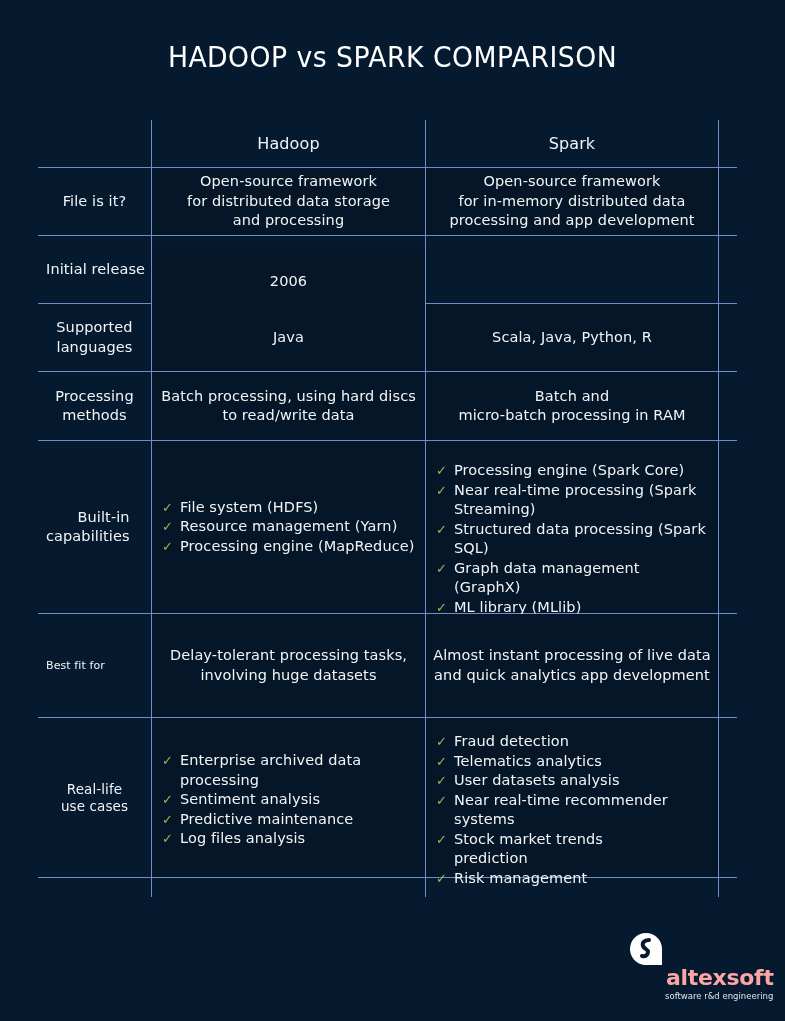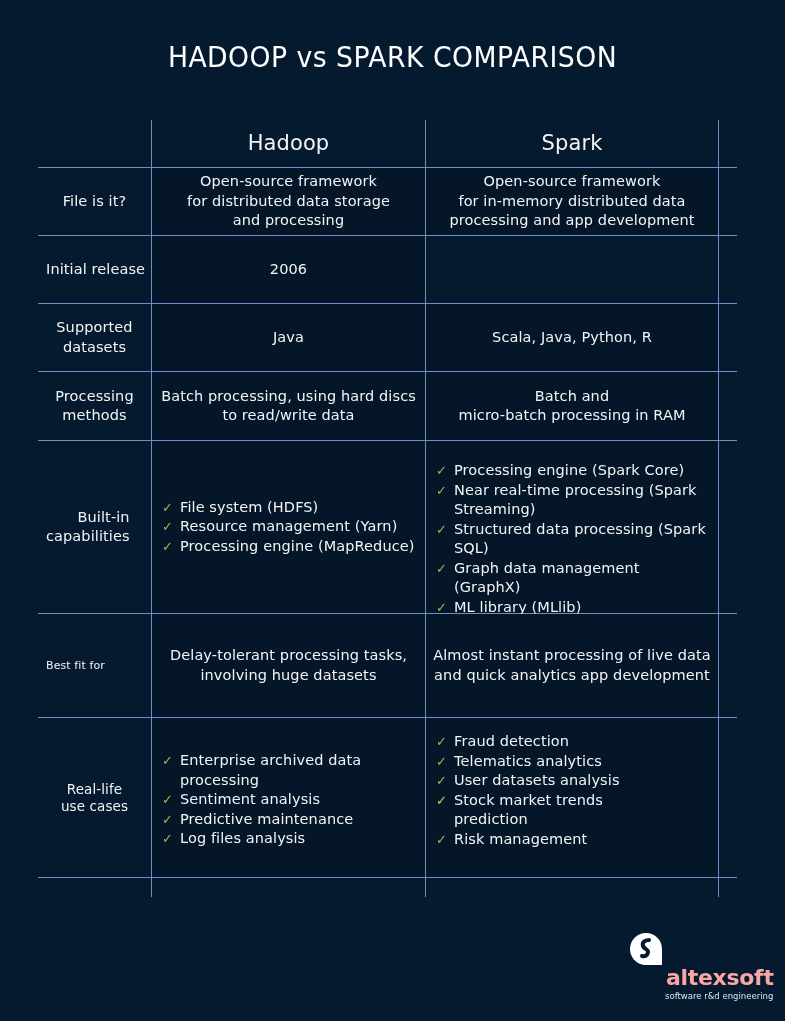--- a/index.html
+++ b/index.html
@@ -19,21 +19,21 @@
     }
     .grid { position:absolute; left:0; top:0; width:785px; height:1021px; }
     .hline { position:absolute; height:1px; background:#6f8ec6; left:38px; width:699px; }
     .vline { position:absolute; width:1px; background:#6f8ec6; top:120px; height:777px; }
     .cell {
       position:absolute; display:flex; align-items:center; justify-content:center;
       text-align:center; font-size:14.5px; line-height:19.5px;
       font-family:"DejaVu Sans", sans-serif; letter-spacing:0.1px;
     }
     .cell.shade { background:#041627; }
-    .head { font-size:21px; }
+    .head { font-size:16px; }
     .label { justify-content:center; }
     .label.left { justify-content:flex-start; text-align:right; padding-left:8px; box-sizing:border-box; }
     .checklist { list-style:none; margin:0; padding:0; text-align:left; }
     .checklist li { position:relative; padding-left:18px; }
     .check { position:absolute; left:0; top:0; color:#8fc04a; font-size:13px; }
     .logo { position:absolute; left:629px; top:932px; width:130px; height:70px; }
     .logo-mark { position:absolute; left:0; top:0; width:34px; height:34px; }
     .logo-text { position:absolute; left:37px; top:33px; font-size:22px; font-weight:bold; color:#fca5a5; font-family:"DejaVu Sans", sans-serif; letter-spacing:-0.3px; }
     .logo-sub { position:absolute; left:36px; top:59px; font-size:8.5px; color:#dfe5ee; font-family:"DejaVu Sans", sans-serif; white-space:nowrap; }
   </style>
@@ -62,24 +62,24 @@
 
   <div class="cell label" style="left:38px;top:168px;width:113px;height:67px">File is it?</div>
   <div class="cell shade" style="left:152px;top:168px;width:273px;height:67px;white-space:pre-line">Open-source framework
 for distributed data storage
 and processing</div>
   <div class="cell shade" style="left:426px;top:168px;width:292px;height:67px;white-space:pre-line">Open-source framework
 for in-memory distributed data
 processing and app development</div>
 
   <div class="cell label left" style="left:38px;top:236px;width:113px;height:67px">Initial release</div>
-  <div class="cell shade" style="left:152px;top:236px;width:273px;height:67px">2006</div>
+  <div class="cell shade" style="left:152px;top:248px;width:273px;height:67px">2006</div>
 
   <div class="cell label" style="left:38px;top:304px;width:113px;height:67px;white-space:pre-line">Supported
-datasets</div>
+languages</div>
   <div class="cell shade" style="left:152px;top:304px;width:273px;height:67px">Java</div>
   <div class="cell shade" style="left:426px;top:304px;width:292px;height:67px">Scala, Java, Python, R</div>
 
   <div class="cell label" style="left:38px;top:372px;width:113px;height:68px;white-space:pre-line">Processing
 methods</div>
   <div class="cell shade" style="left:152px;top:372px;width:273px;height:68px;white-space:pre-line">Batch processing, using hard discs
 to read/write data</div>
   <div class="cell shade" style="left:426px;top:372px;width:292px;height:68px;white-space:pre-line">Batch and
 micro-batch processing in RAM</div>
 
@@ -116,21 +116,21 @@
       <li><span class="check">✓</span><span>Sentiment analysis</span></li>
       <li><span class="check">✓</span><span>Predictive maintenance</span></li>
       <li><span class="check">✓</span><span>Log files analysis</span></li>
     </ul>
   </div>
   <div class="cell shade" style="left:426px;top:718px;width:292px;height:159px;justify-content:flex-start;padding-left:10px;padding-right:40px;box-sizing:border-box;align-items:flex-start;padding-top:14px">
     <ul class="checklist">
       <li><span class="check">✓</span><span>Fraud detection</span></li>
       <li><span class="check">✓</span><span>Telematics analytics</span></li>
       <li><span class="check">✓</span><span>User datasets analysis</span></li>
-      <li><span class="check">✓</span></li>
+      <li><span class="check">✓</span><span>Near real-time recommender systems</span></li>
       <li><span class="check">✓</span><span>Stock market trends prediction</span></li>
       <li><span class="check">✓</span><span>Risk management</span></li>
     </ul>
   </div>
 </div>
 
 <div class="logo">
   <svg class="logo-mark" viewBox="0 0 34 34">
     <path d="M17 1 C8 1 1 8 1 17 C1 25 7 32 15 33 L33 33 L33 17 C33 8 26 1 17 1 Z" fill="#ffffff"></path>
     <path d="M20 8 C15 8 13 11 14 14 C15 17 19 17 19 20 C19 23 16 25 13 24" stroke="#051a2e" stroke-width="4" fill="none" stroke-linecap="round"></path>

